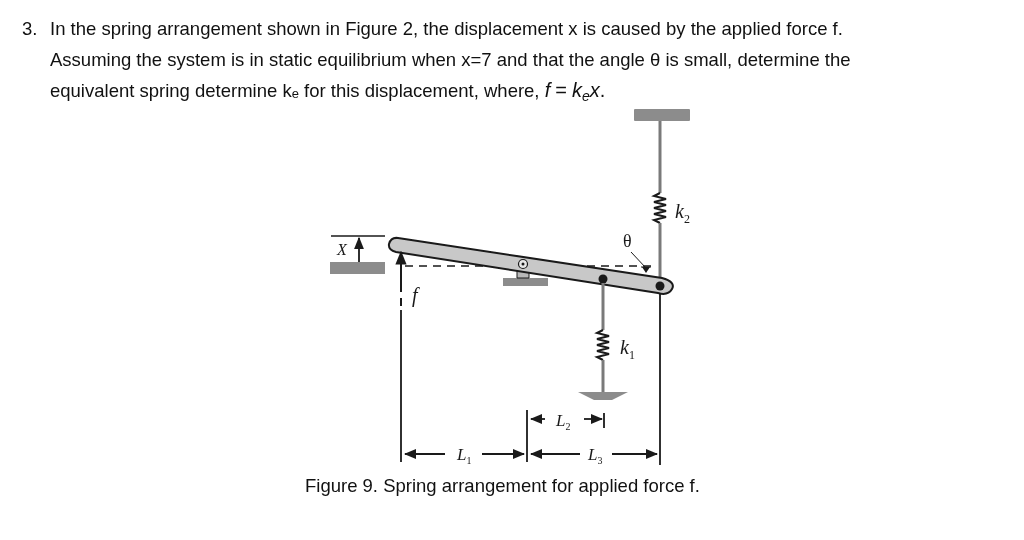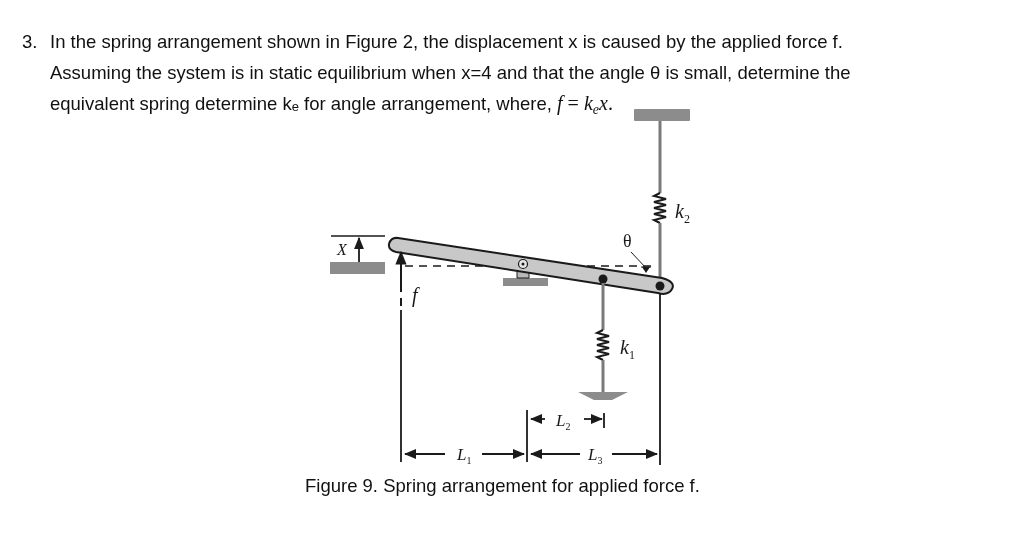--- a/index.html
+++ b/index.html
@@ -1,40 +1,40 @@
 <!DOCTYPE html>
 <html><head>
   <meta charset="utf-8">
   <style>
     html, body { margin: 0; padding: 0; background: #ffffff; }
     body { width: 1024px; height: 540px; position: relative; overflow: hidden;
            font-family: "Liberation Sans", "DejaVu Sans", sans-serif; color: #111; }
-    .problem { position: absolute; left: 22px; top: 14px; width: 990px; font-size: 18.5px; line-height: 30.5px; margin-top: 13px; }
+    .problem { position: absolute; left: 22px; top: 14px; width: 990px; font-size: 18.5px; line-height: 30.5px; }
     .line { white-space: nowrap; }
     .indent { padding-left: 28px; }
     .num { display: inline-block; width: 28px; }
     .sub { font-size: 13px; vertical-align: -1px; }
-    .math { font-family: Liberation Serif, serif; font-style: italic; font-size: 20px; }
+    .math { font-family: Liberation Sans, sans-serif; font-style: italic; font-size: 20px; }
     .math .eq { font-style: normal; padding: 0 5px; }
     .math .msub { font-size: 14px; vertical-align: -4px; }
     .figure { position: absolute; left: 300px; top: 100px; width: 440px; height: 370px; }
     .caption { position: absolute; left: 305px; top: 475px; font-size: 18.5px; white-space: nowrap; }
     .svglabel { font-family: "Liberation Serif", "DejaVu Serif", serif; font-style: italic; }
     .svglabel-up { font-family: "Liberation Serif", "DejaVu Serif", serif; }
   </style>
 </head>
 <body>
 
 <div class="problem">
   <div class="line">
     <span class="num">3.</span><span>In the spring arrangement shown in Figure 2, the displacement x is caused by the applied force f.</span>
   </div>
-  <div class="line indent">Assuming the system is in static equilibrium when x=4 and that the angle θ is small, determine the</div>
+  <div class="line indent">Assuming the system is in static equilibrium when x=7 and that the angle θ is small, determine the</div>
   <div class="line indent">
-    <span>equivalent spring determine k</span><span class="sub">e</span><span> for angle arrangement, where, </span><span class="math"><span>f</span><span class="eq">=</span><span>k</span><span class="msub">e</span><span>x</span><span style="font-style:normal">.</span></span>
+    <span>equivalent spring determine k</span><span class="sub">e</span><span> for this displacement, where, </span><span class="math"><span>f</span><span class="eq">=</span><span>k</span><span class="msub">e</span><span>x</span><span style="font-style:normal">.</span></span>
   </div>
 </div>
 
 <svg class="figure" viewBox="300 100 440 370" width="440" height="370" xmlns="http://www.w3.org/2000/svg">
   <defs>
     <marker id="arr" viewBox="0 0 10 10" refX="9" refY="5" markerWidth="7" markerHeight="7" orient="auto-start-reverse">
       <path d="M0,1 L10,5 L0,9 z" fill="#1a1a1a"></path>
     </marker>
   </defs>
 

